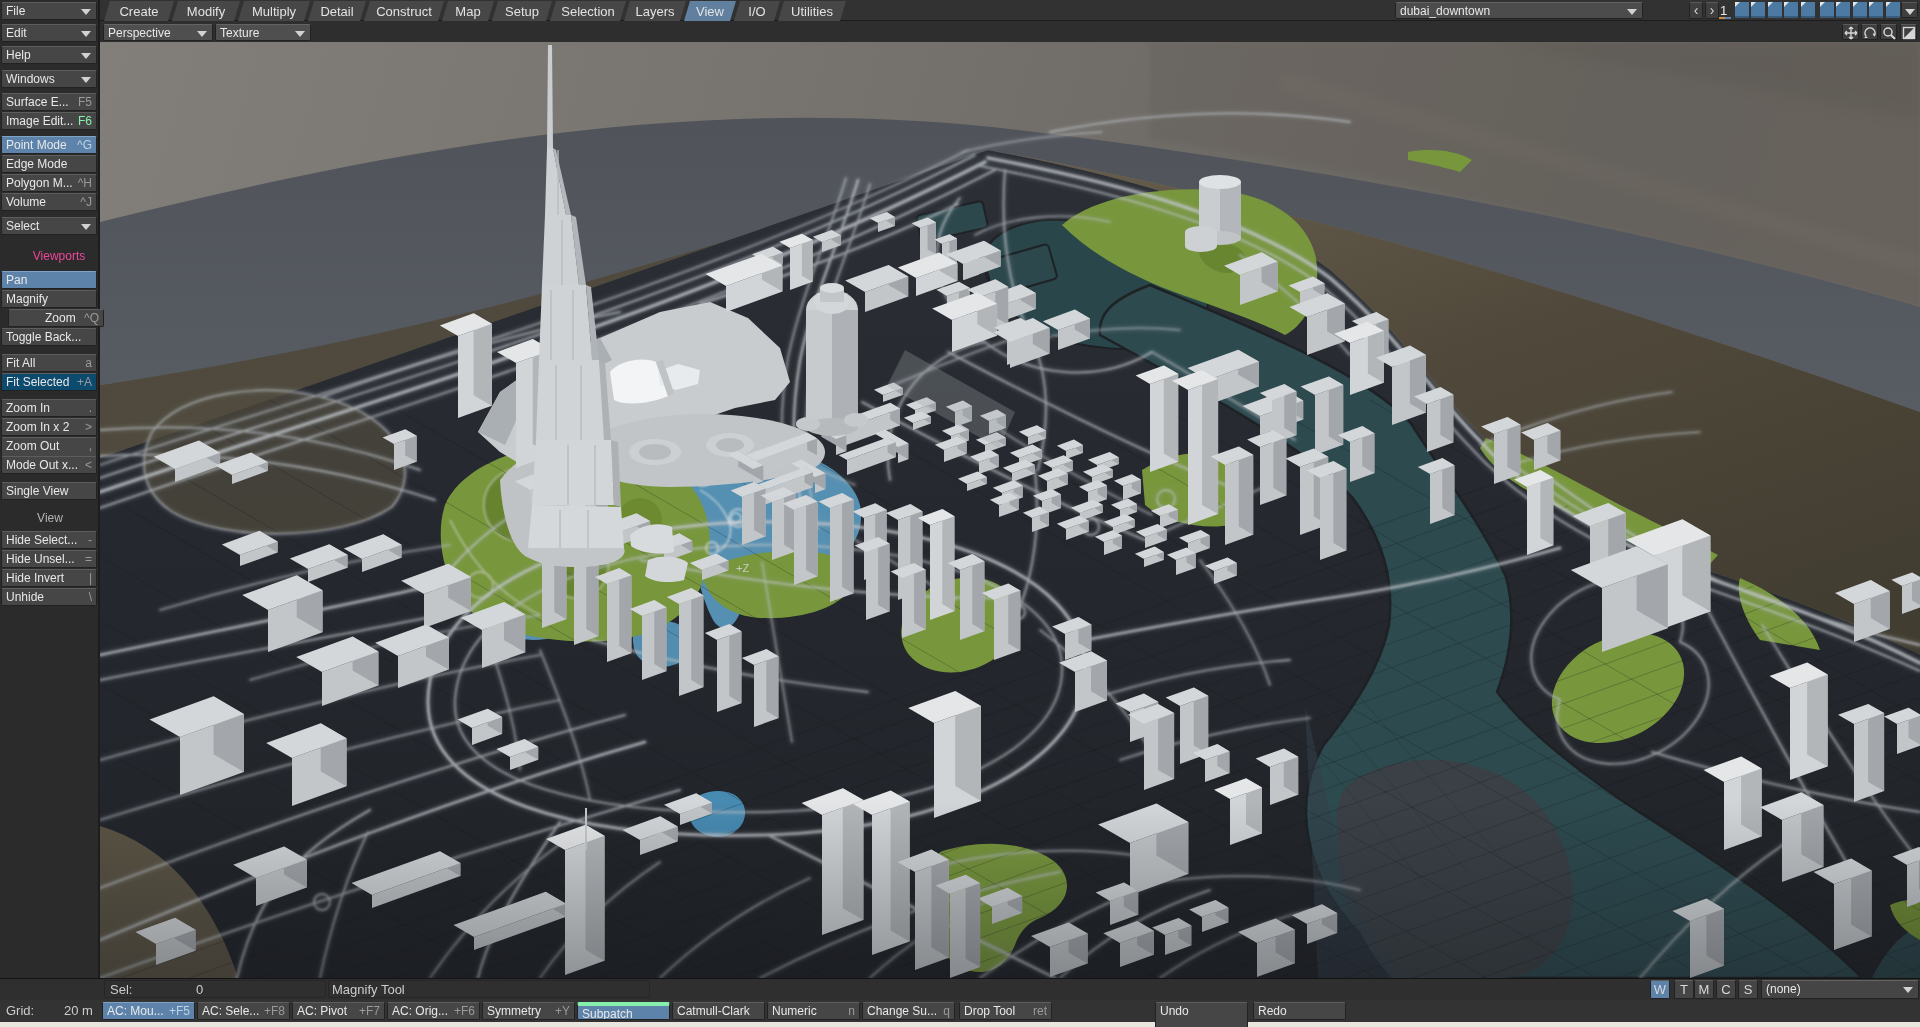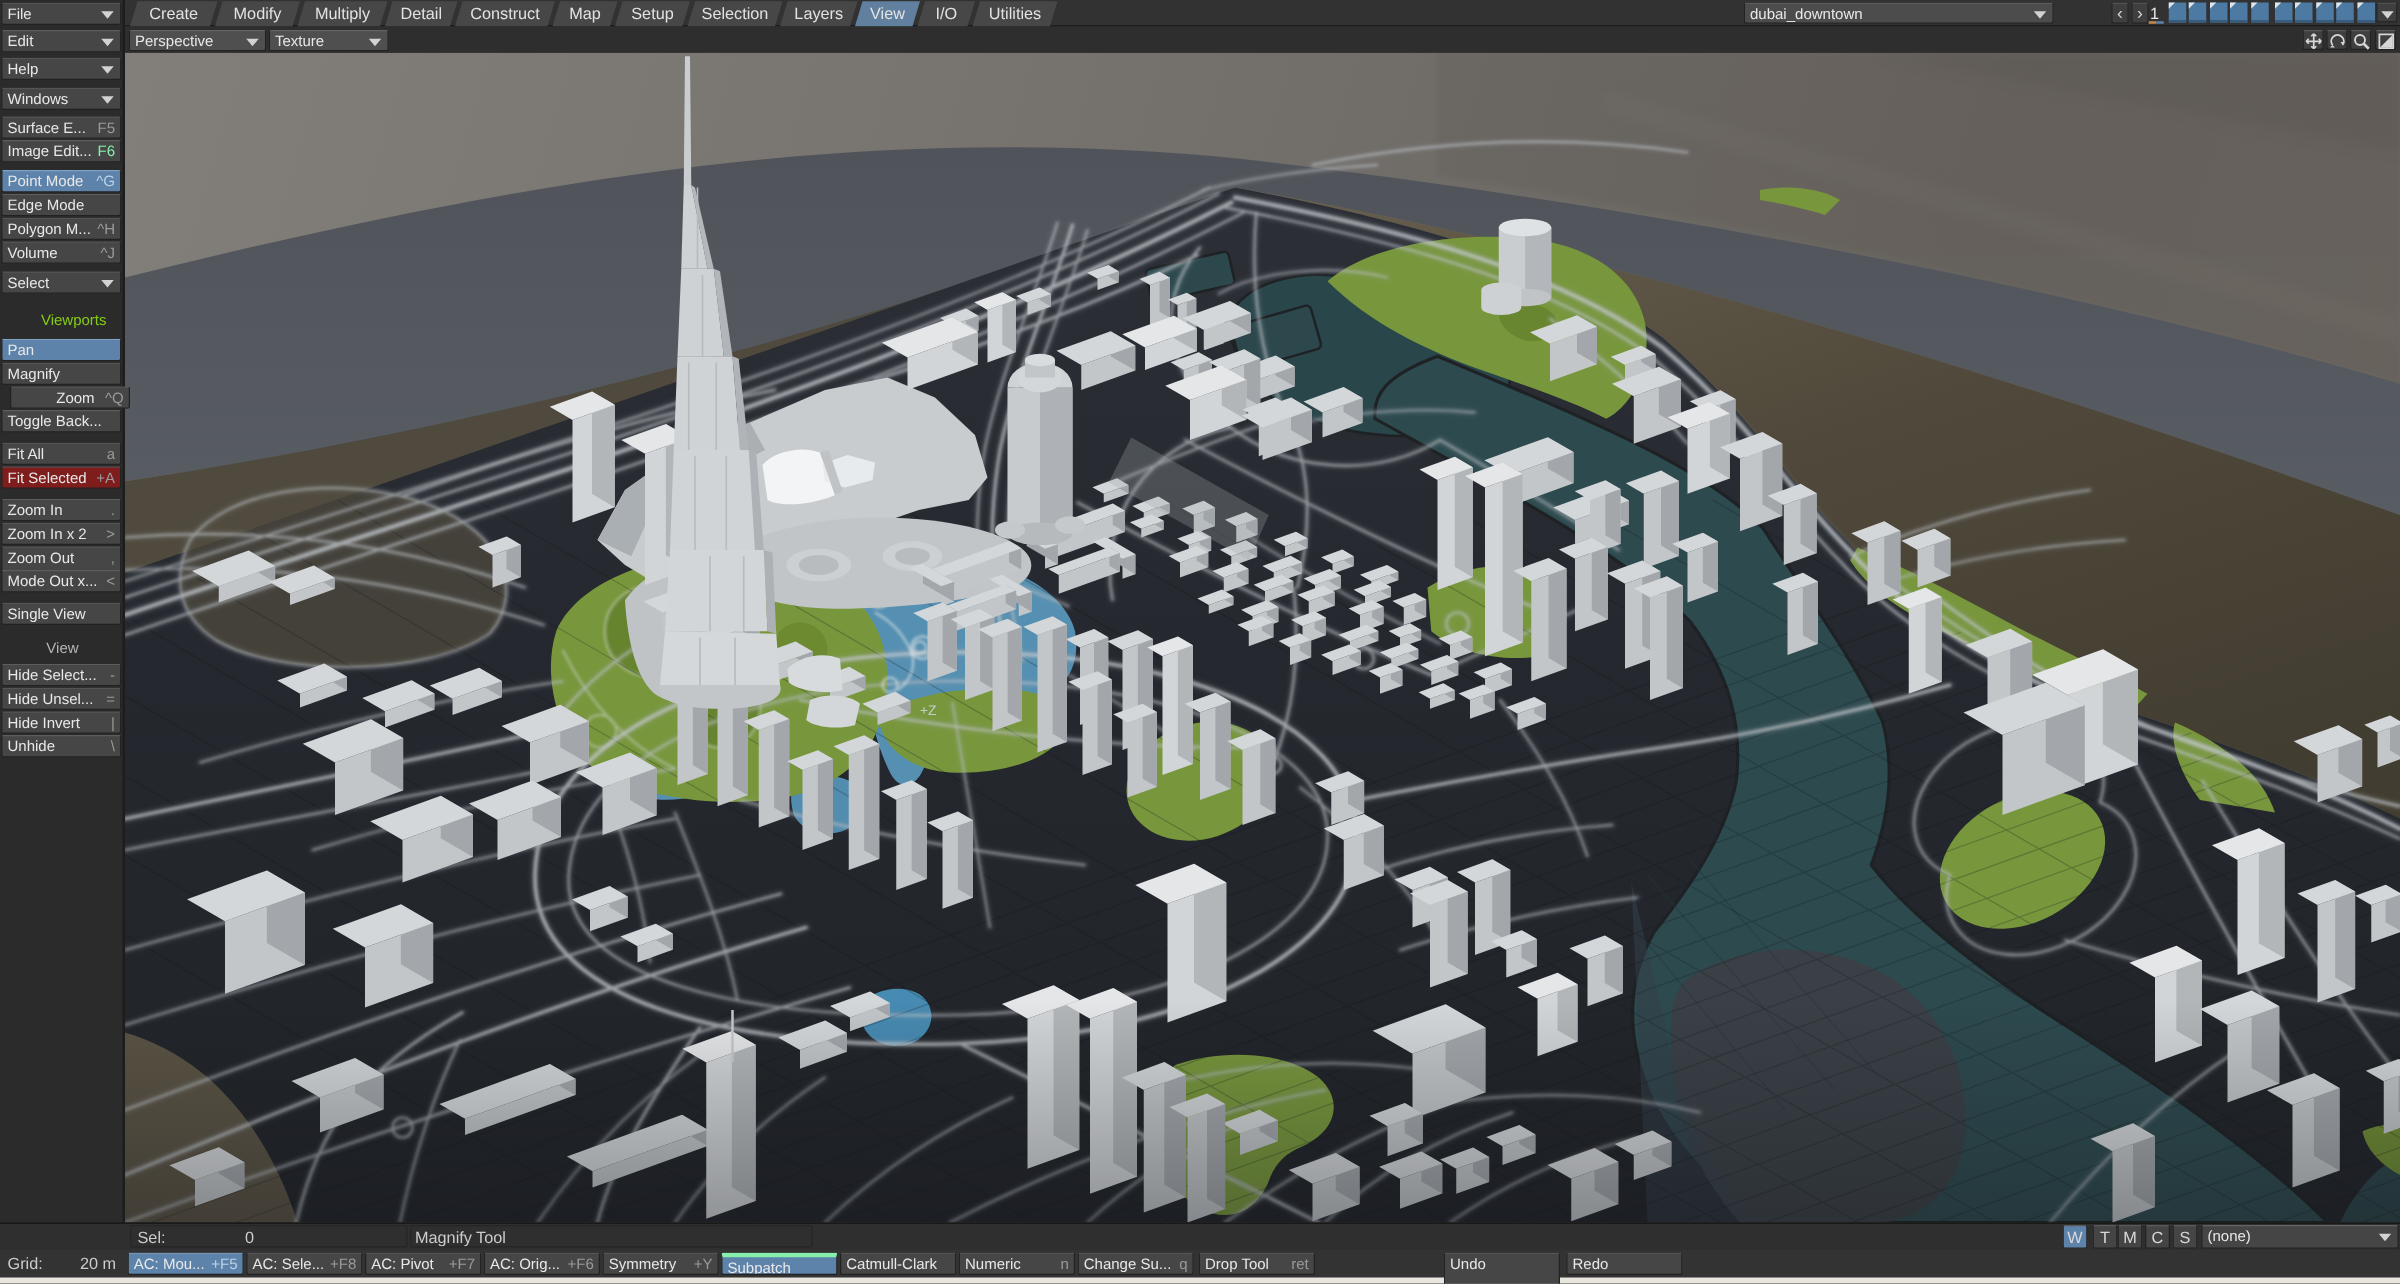--- a/index.html
+++ b/index.html
@@ -968,21 +968,21 @@
     <span class="bl">Zoom</span>
     <span class="bs" style="color:#9a9a9a">^Q</span>
   </div>
 <div class="bt" style="left:1px;top:328px;width:96px;height:18px;background:#464646;border-top:1px solid #5d5d5d;">
     <span class="bl">Toggle Back...</span>
   </div>
 <div class="bt" style="left:1px;top:354px;width:96px;height:18px;background:#464646;border-top:1px solid #5d5d5d;">
     <span class="bl">Fit All</span>
     <span class="bs" style="color:#9a9a9a">a</span>
   </div>
-<div class="bt" style="left:1px;top:373px;width:96px;height:18px;background:#7f1d1d;border-top:1px solid #5d5d5d;">
+<div class="bt" style="left:1px;top:373px;width:96px;height:18px;background:#0c4a6e;border-top:1px solid #5d5d5d;">
     <span class="bl">Fit Selected</span>
     <span class="bs" style="color:#9a9a9a">+A</span>
   </div>
 <div class="bt" style="left:1px;top:399px;width:96px;height:18px;background:#464646;border-top:1px solid #5d5d5d;">
     <span class="bl">Zoom In</span>
     <span class="bs" style="color:#9a9a9a">.</span>
   </div>
 <div class="bt" style="left:1px;top:418px;width:96px;height:18px;background:#464646;border-top:1px solid #5d5d5d;">
     <span class="bl">Zoom In x 2</span>
     <span class="bs" style="color:#9a9a9a">&gt;</span>
@@ -1007,21 +1007,21 @@
     <span class="bs" style="color:#9a9a9a">=</span>
   </div>
 <div class="bt" style="left:1px;top:569px;width:96px;height:18px;background:#464646;border-top:1px solid #5d5d5d;">
     <span class="bl">Hide Invert</span>
     <span class="bs" style="color:#9a9a9a">|</span>
   </div>
 <div class="bt" style="left:1px;top:588px;width:96px;height:18px;background:#464646;border-top:1px solid #5d5d5d;">
     <span class="bl">Unhide</span>
     <span class="bs" style="color:#9a9a9a">\</span>
   </div>
-<div style="position:absolute;left:0;top:249px;width:118px;text-align:center;font-size:12px;color:#84cc16">Viewports</div>
+<div style="position:absolute;left:0;top:249px;width:118px;text-align:center;font-size:12px;color:#ec4899">Viewports</div>
 <div style="position:absolute;left:0;top:511px;width:100px;text-align:center;font-size:12px;color:#b5b5b5">View</div>
 <div style="position:absolute;left:0;top:978px;width:1920px;height:22px;background:#2f2f2f;border-top:1px solid #131313"></div>
 <div style="position:absolute;left:0;top:1000px;width:1920px;height:22px;background:#333333"></div>
 <div style="position:absolute;left:0;top:1022px;width:1920px;height:5px;background:#e9e6df"></div>
 <div style="position:absolute;left:110px;top:982px;font-size:13px;color:#cccccc">Sel:</div>
 <div style="position:absolute;left:196px;top:982px;font-size:13px;color:#cccccc">0</div>
 <div style="position:absolute;left:332px;top:982px;font-size:13px;color:#cccccc">Magnify Tool</div>
 <div style="position:absolute;left:104px;top:980px;width:222px;height:18px;border:1px solid #262626;border-radius:2px"></div>
 <div style="position:absolute;left:328px;top:980px;width:322px;height:18px;border:1px solid #262626;border-radius:2px"></div>
 <div class="sq" style="left:1650px;top:980px;width:20px;height:19px;background:#5d83ab;font-size:13px;line-height:18px">W</div>

